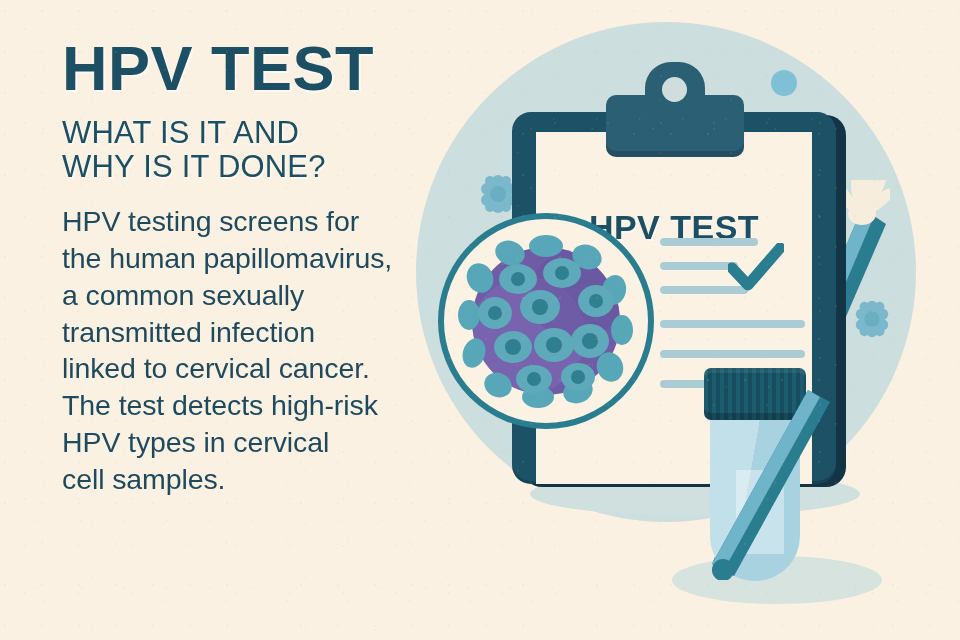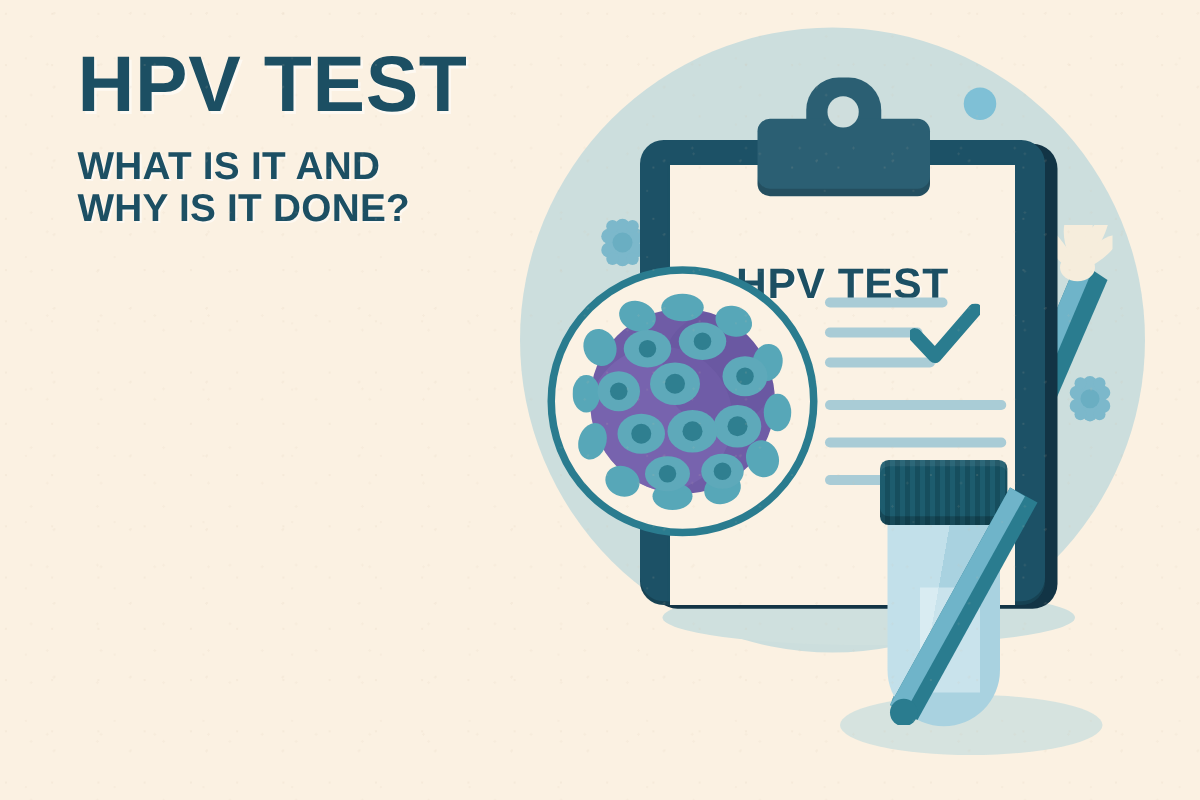--- a/index.html
+++ b/index.html
@@ -26,21 +26,21 @@
 
   
   #text-col{ position:absolute; left:62px; top:38px; width:395px; }
   #headline{
     font-size:63px; font-weight:bold; letter-spacing:.5px; line-height:.96;
     color:#1c4f63;
     text-shadow:2px 2px 0 rgba(255,255,255,.55);
   }
   #subhead{
     margin-top:18px;
-    font-size:31px; font-weight:bold; line-height:1.08; letter-spacing:.2px;
+    font-size:31px; font-weight:normal; line-height:1.08; letter-spacing:.2px;
     color:#1c4f63;
     text-shadow:1.5px 1.5px 0 rgba(255,255,255,.5);
     white-space:pre-line;
   }
   #body-copy{
     margin-top:20px;
     font-size:28.5px; line-height:1.29; letter-spacing:-.1px;
     color:#1f4a5e;
     white-space:pre-line;
   }
@@ -335,16 +335,24 @@
       <path d="M118 210 L130 217 L34 390 L22 384 Z" fill="#6fb4c9"></path>
       <circle cx="33" cy="390" r="11" fill="#2a7c8f"></circle>
     </svg>
 
   </div>
 
   <div id="text-col">
     <div id="headline">HPV TEST</div>
     <div id="subhead">WHAT IS IT AND
 WHY IS IT DONE?</div>
+    <div id="body-copy">HPV testing screens for
+the human papillomavirus,
+a common sexually
+transmitted infection
+linked to cervical cancer.
+The test detects high-risk
+HPV types in cervical
+cell samples.</div>
   </div>
 
   <div id="grain"></div>
 </div>
 
 </body></html>

